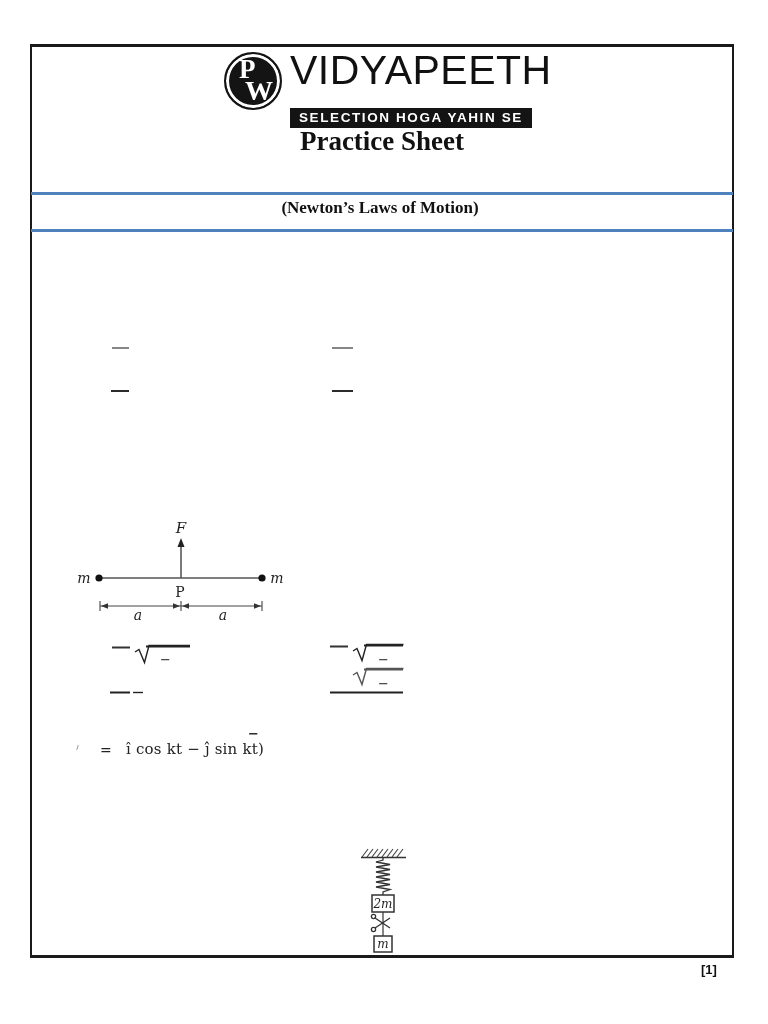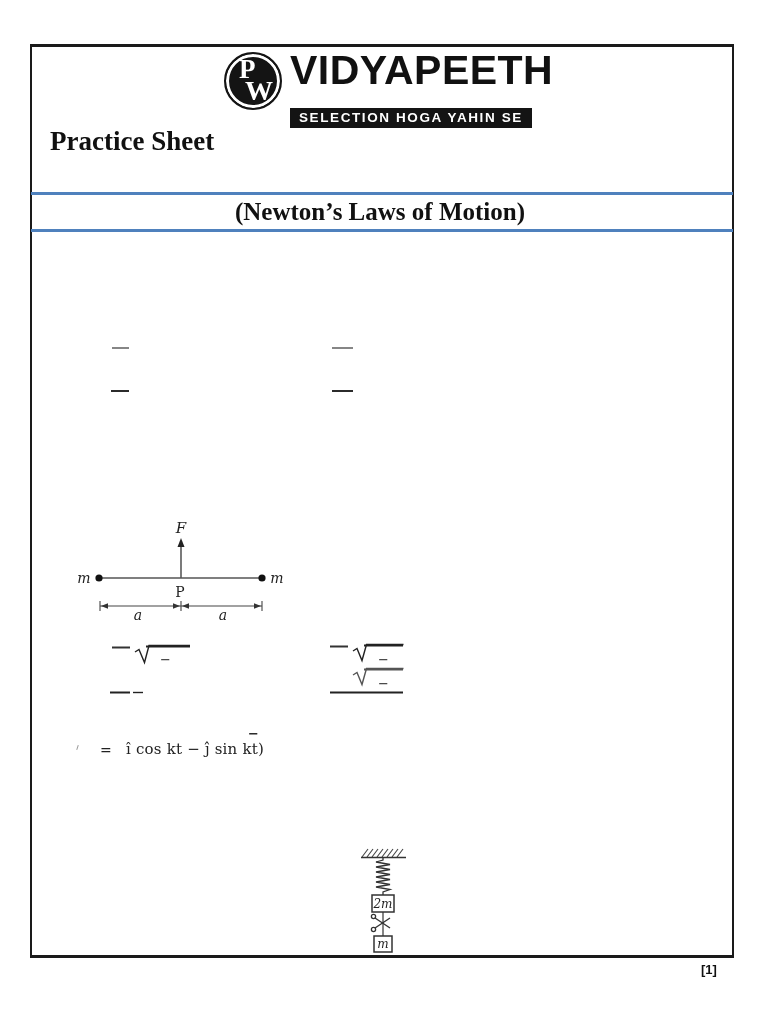--- a/index.html
+++ b/index.html
@@ -14,34 +14,34 @@
   
   .logo-row{left:224px;top:52px;display:flex;align-items:flex-start;gap:8px;}
   .logo-circle{position:relative;width:58px;height:58px;border-radius:50%;
                background:#141414;border:2px solid #141414;
                box-shadow:inset 0 0 0 3px #ffffff;box-sizing:border-box;flex:0 0 auto;}
   .logo-p{position:absolute;left:13px;top:0px;color:#fff;
           font-family:"Liberation Serif",serif;font-weight:bold;font-size:27px;}
   .logo-w{position:absolute;left:19px;top:21px;color:#fff;
           font-family:"Liberation Serif",serif;font-weight:bold;font-size:28px;}
   .brand-block{display:flex;flex-direction:column;align-items:flex-start;}
-  .brand-name{font-family:"Liberation Sans",sans-serif;font-weight:bold;
+  .brand-name{font-family:"Liberation Sans",sans-serif;font-weight:normal;
               font-size:41px;line-height:0.92;letter-spacing:0.5px;color:#111;
               transform:scaleX(1.0);}
   .brand-tagline{margin-top:18px;background:#141414;color:#ffffff;
                  font-size:13.5px;font-weight:bold;letter-spacing:1.6px;
                  padding:2px 9px 3px 9px;}
 
-  .practice-title{left:30px;top:126px;width:704px;
-                  font-family:"Liberation Serif",serif;font-weight:bold;font-size:27px;color:#111;padding-left:20px;}
+  .practice-title{left:30px;top:126px;width:704px;text-align:center;
+                  font-family:"Liberation Serif",serif;font-weight:bold;font-size:27px;color:#111;}
   .blue-rule{left:31px;width:702px;height:3px;background:#4f81bd;}
   .rule-1{top:192px;}
   .rule-2{top:229px;}
   .section-title{left:30px;top:198px;width:700px;text-align:center;
-                 font-family:"Liberation Serif",serif;font-weight:bold;font-size:25px;color:#111;}
+                 font-family:"Liberation Serif",serif;font-weight:bold;font-size:17px;color:#111;}
 
   
   .frac-bar{height:2px;}
   .frac-gray{background:#868686;}
   .frac-dark{background:#2b2b2b;}
 
   
   .eq-wrap{left:74px;top:726px;width:240px;height:40px;
            font-family:"DejaVu Serif",serif;color:#222;}
   .eq-equals{position:absolute;left:26px;top:16px;font-size:14px;}

